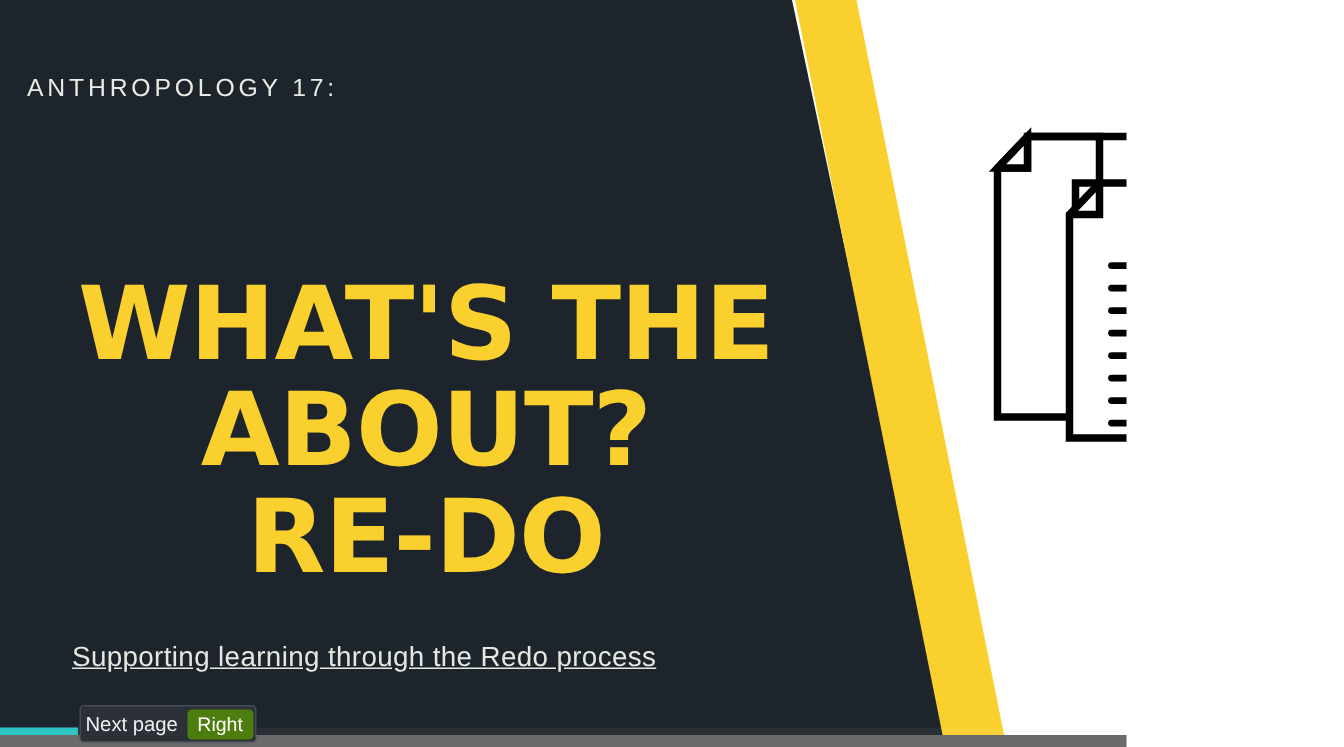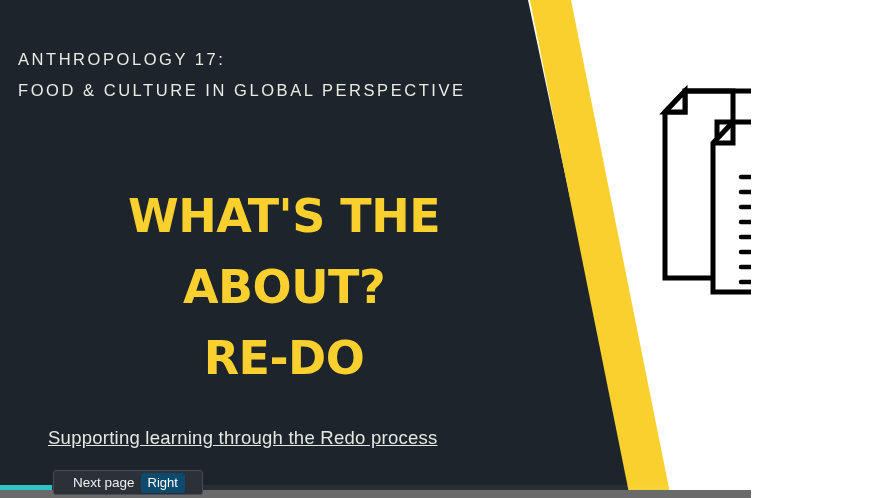--- a/index.html
+++ b/index.html
@@ -64,21 +64,21 @@
   
   .headline {
     position: absolute;
     left: 0;
     top: 181px;
     width: 568px;
     text-align: center;
     color: #f9d02e;
     font-family: "DejaVu Sans", sans-serif;
     font-weight: 700;
-    font-size: 46px;
+    font-size: 68px;
     line-height: 71px;
     letter-spacing: -0.5px;
   }
   .headline-line { display: block; white-space: nowrap; }
 
   
   .subtitle {
     position: absolute;
     left: 48px;
     top: 427px;
@@ -128,48 +128,47 @@
   .tooltip {
     position: absolute;
     left: 53px;
     top: 470px;
     height: 25px;
     display: flex;
     align-items: center;
     background: #2c3138;
     border: 1px solid #454b53;
     border-radius: 3px;
-    padding: 0 17px;
+    padding: 0 1px;
     box-sizing: border-box;
     font-size: 13.5px;
     color: #eceff2;
     white-space: nowrap;
     z-index: 40;
   }
   .tooltip-label { padding: 0 6px 0 2px; }
   .tooltip-key {
-    background: #0c4a6e;
+    background: #4d7c0f;
     border-radius: 3px;
     padding: 2px 7px 3px 7px;
     font-size: 13px;
     color: #ffffff;
   }
 </style>
 </head>
 <body>
 
 <div id="slide">
 
   <div class="dark-panel"></div>
 
   <div class="stripe"></div>
 
   <div class="course-block">
     <div class="course-line">ANTHROPOLOGY 17:</div>
-    <div class="course-line">FOOD &amp; CULTURE IN GLOBAL PERSPECTIVE</div>
   </div>
 
   <div class="headline">
     <span class="headline-line">WHAT'S THE</span>
     <span class="headline-line">ABOUT?</span>
     <span class="headline-line">RE-DO</span>
   </div>
 
   <div class="subtitle">Supporting learning through the Redo process</div>
 

